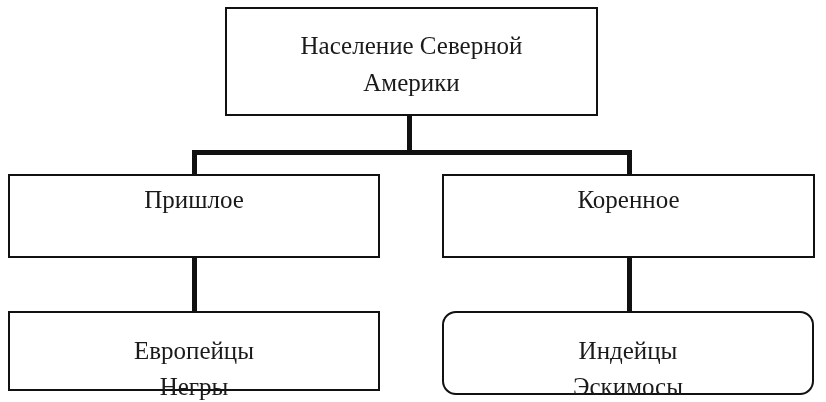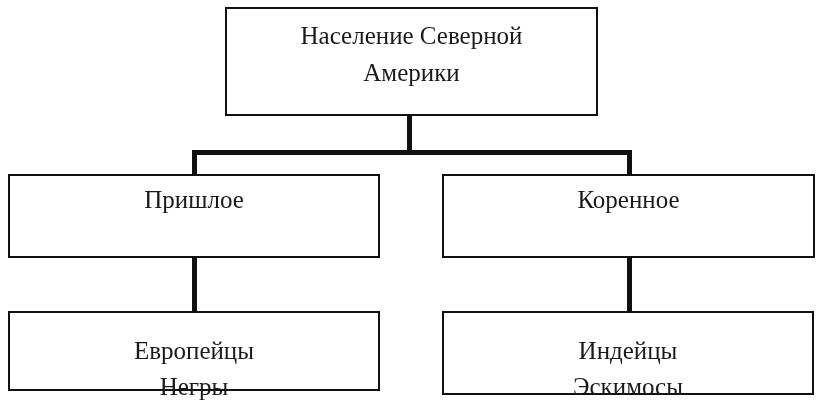--- a/index.html
+++ b/index.html
@@ -23,26 +23,26 @@
     background: #ffffff;
     text-align: center;
   }
   .box .label {
     display: block;
     white-space: pre-line;
     font-size: 25px;
     line-height: 36px;
   }
   .box-root   { left: 225px; top: 7px;   width: 373px; height: 109px; }
-  .box-root .label  { padding-top: 8px;  line-height: 37px; }
+  .box-root .label  { padding-top: 18px;  line-height: 37px; }
   .box-left   { left: 8px;   top: 174px; width: 372px; height: 84px; }
   .box-right  { left: 442px; top: 174px; width: 373px; height: 84px; }
   .box-left .label, .box-right .label { padding-top: 7px; line-height: 34px; }
   .box-left2  { left: 8px;   top: 311px; width: 372px; height: 80px; }
-  .box-right2 { left: 442px; top: 311px; width: 372px; height: 84px; }
+  .box-right2 { left: 442px; top: 311px; width: 372px; height: 84px; border-radius: 14px; }
   .box-left2 .label, .box-right2 .label { padding-top: 20px; }
   .line {
     position: absolute;
     background: #111111;
   }
   .stem      { left: 407px; top: 114px; width: 5px;   height: 40px; }
   .hbar      { left: 192px; top: 150px; width: 440px; height: 5px;  }
   .drop-left { left: 192px; top: 150px; width: 5px;   height: 26px; }
   .drop-right{ left: 627px; top: 150px; width: 5px;   height: 26px; }
   .link-left { left: 192px; top: 256px; width: 5px;   height: 57px; }

